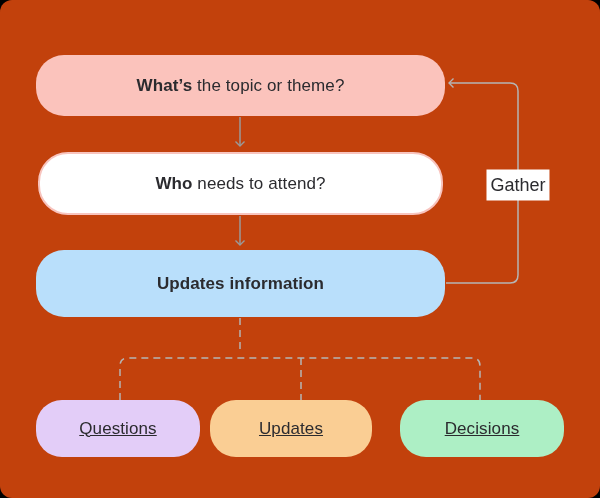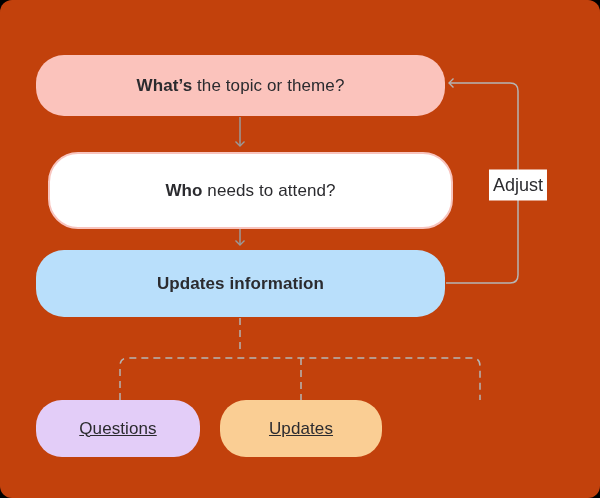--- a/index.html
+++ b/index.html
@@ -3,25 +3,25 @@
 <meta charset="utf-8">
 <style>
   html,body{margin:0;padding:0;background:#000;}
   body{width:600px;height:498px;font-family:"Liberation Sans","DejaVu Sans",sans-serif;}
   .card{position:relative;width:600px;height:498px;background:#c2410c;border-radius:12px;overflow:hidden;}
   .layer{position:absolute;left:0;top:0;width:600px;height:498px;}
   .node{position:absolute;display:flex;align-items:center;justify-content:center;
         font-size:17px;color:#2b2b2f;letter-spacing:.1px;box-sizing:border-box;}
   .node b{font-weight:700;}
   .node-topic{left:36px;top:55px;width:409px;height:61px;border-radius:28px;background:#fbc3bc;}
-  .node-attend{left:48px;top:152px;width:405px;height:77px;border-radius:30px;background:#ffffff;border:2px solid #f8c4be;}
+  .node-attend{left:38px;top:152px;width:405px;height:63px;border-radius:30px;background:#ffffff;border:2px solid #f8c4be;}
   .node-gather{left:36px;top:250px;width:409px;height:67px;border-radius:28px;background:#b9dffb;font-weight:700;}
   .pill{top:400px;height:57px;border-radius:26px;text-decoration:underline;}
   .pill-questions{left:36px;width:164px;background:#e3cdf8;}
-  .pill-updates{left:220px;width:162px;background:#face94;}
+  .pill-updates{left:210px;width:162px;background:#face94;}
   .pill-decisions{left:400px;width:164px;background:#adefc5;}
   .adjust{position:absolute;left:518px;top:185px;transform:translate(-50%,-50%);
           background:#ffffff;padding:5px 4px;font-size:18px;color:#2b2b2f;}
   svg{display:block;}
 </style>
 </head>
 <body>
 
 <div class="card">
 
@@ -52,22 +52,25 @@
   </div>
 
   <div class="node node-attend">
     <span><b>Who</b><span> needs to attend?</span></span>
   </div>
 
   <div class="node node-gather">
     <span>Updates information</span>
   </div>
 
-  <div class="adjust">Adjust</div>
+  <div class="adjust">Gather</div>
 
   <div class="node pill pill-questions">
     <span>Questions</span>
   </div>
   <div class="node pill pill-updates">
     <span>Updates</span>
   </div>
+  <div class="node pill pill-decisions">
+    <span>Decisions</span>
+  </div>
 
 </div>
 
 </body></html>

